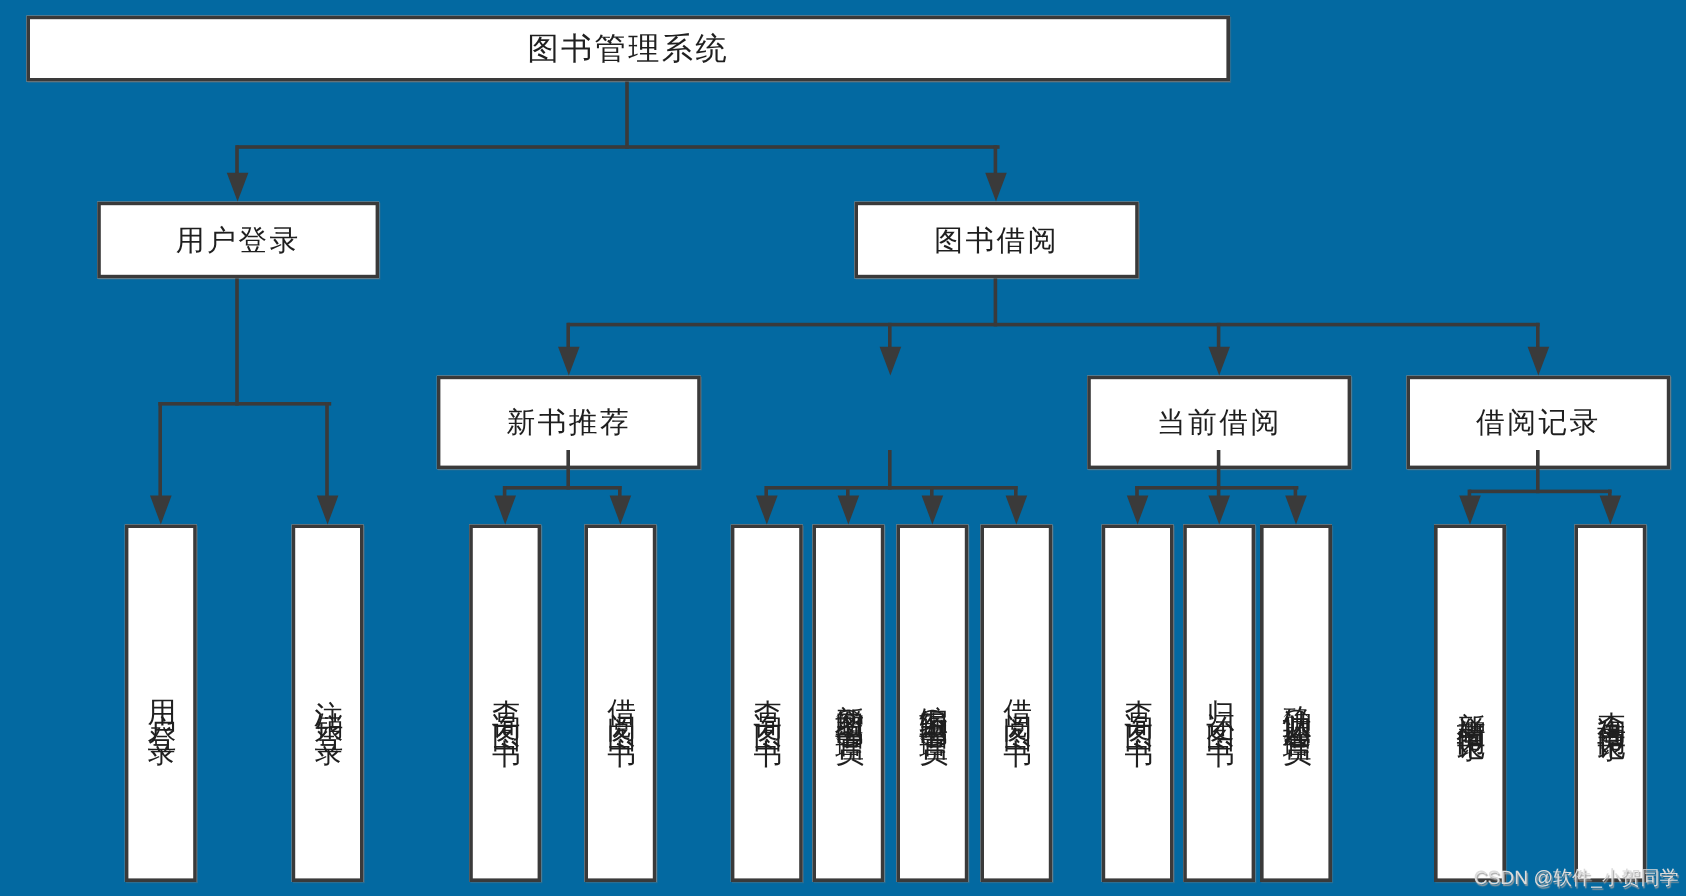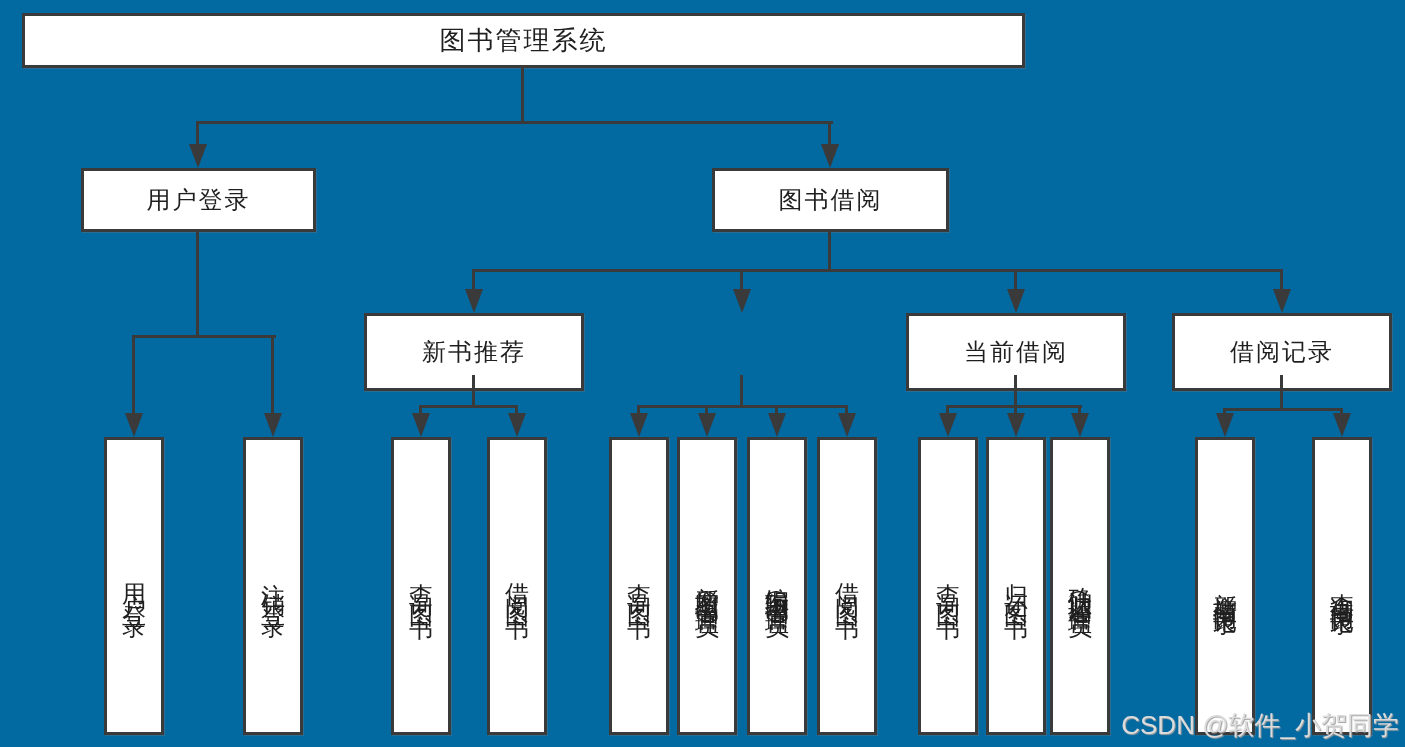--- a/index.html
+++ b/index.html
@@ -46,21 +46,21 @@
   .arrow{
     position:absolute;
     width:0;height:0;
     border-left:9px solid transparent;
     border-right:9px solid transparent;
     border-top:24px solid #3a3a3a;
   }
   .watermark{
     position:absolute;
     right:6px;bottom:4px;
-    font-size:26px;
+    font-size:16px;
     color:#dcdcdc;
     text-shadow:1px 1px 1px #9f9f9f;
     z-index:10;
     white-space:nowrap;
   }
 </style>
 </head>
 <body>
 
 <div id="canvas">

